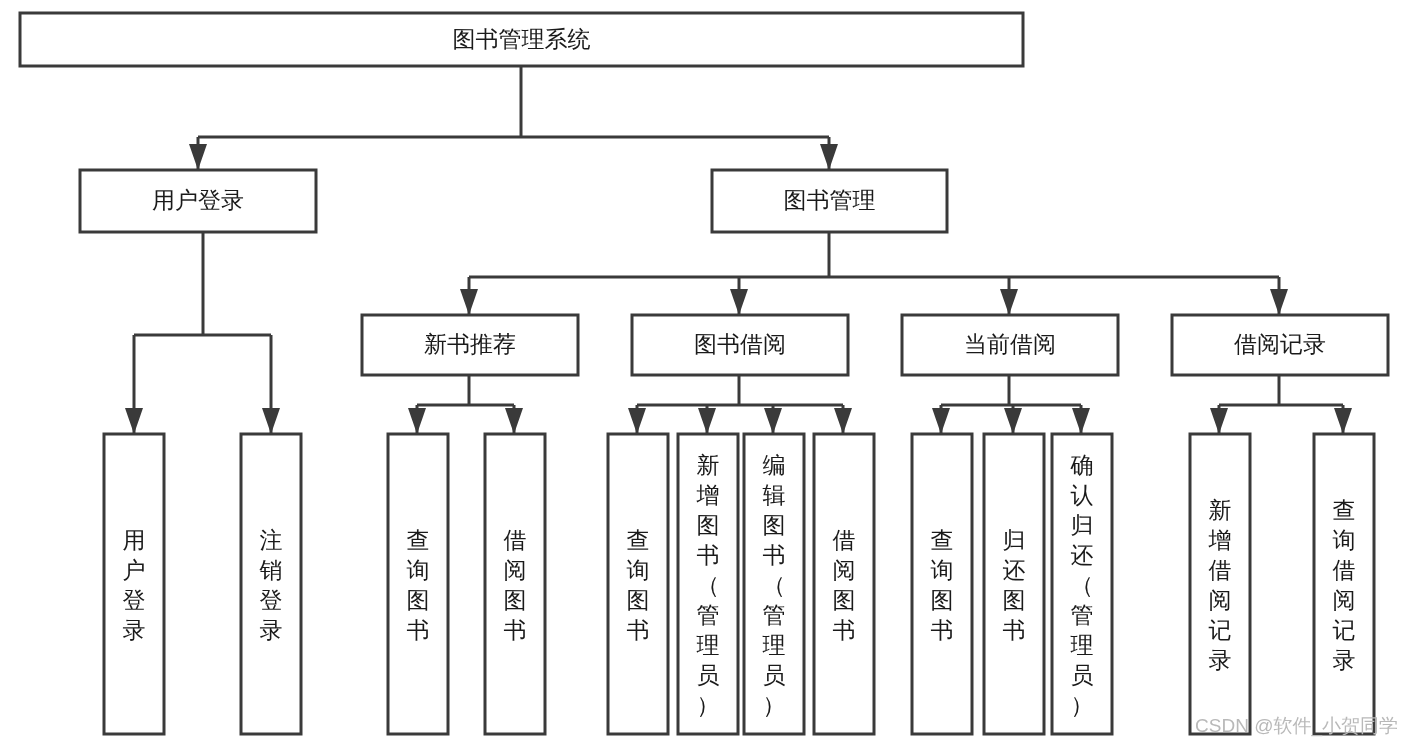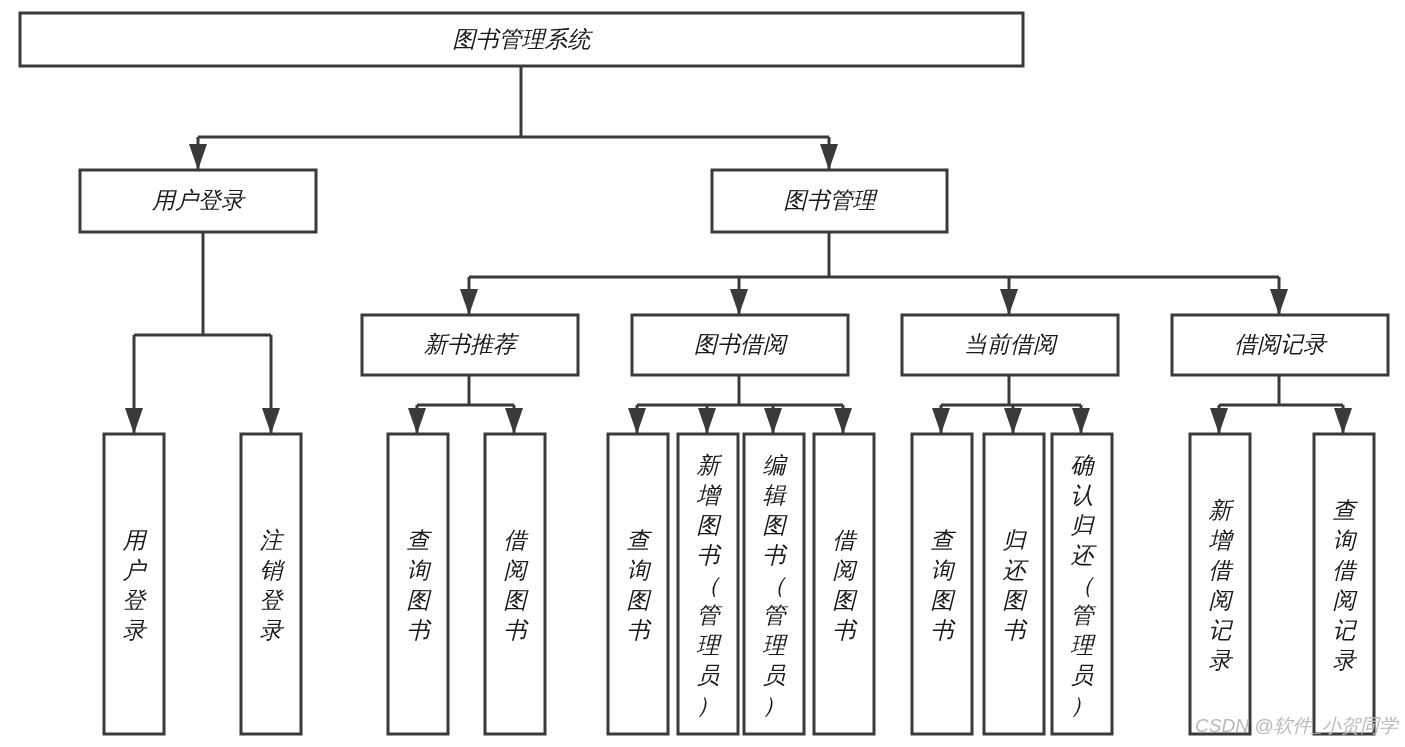--- a/index.html
+++ b/index.html
@@ -14,21 +14,20 @@
     font-family: "Liberation Sans", "DejaVu Sans", sans-serif;
     overflow: hidden;
     position: relative;
   }
   #diagram-root {
     position: absolute;
     left: 0;
     top: 0;
     width: 1405px;
     height: 747px;
-    font-style: italic;
   }
   svg.diagram-canvas {
     display: block;
     width: 1405px;
     height: 747px;
   }
   .node-box {
     fill: #ffffff;
     stroke: #3a3a3a;
     stroke-width: 3;

